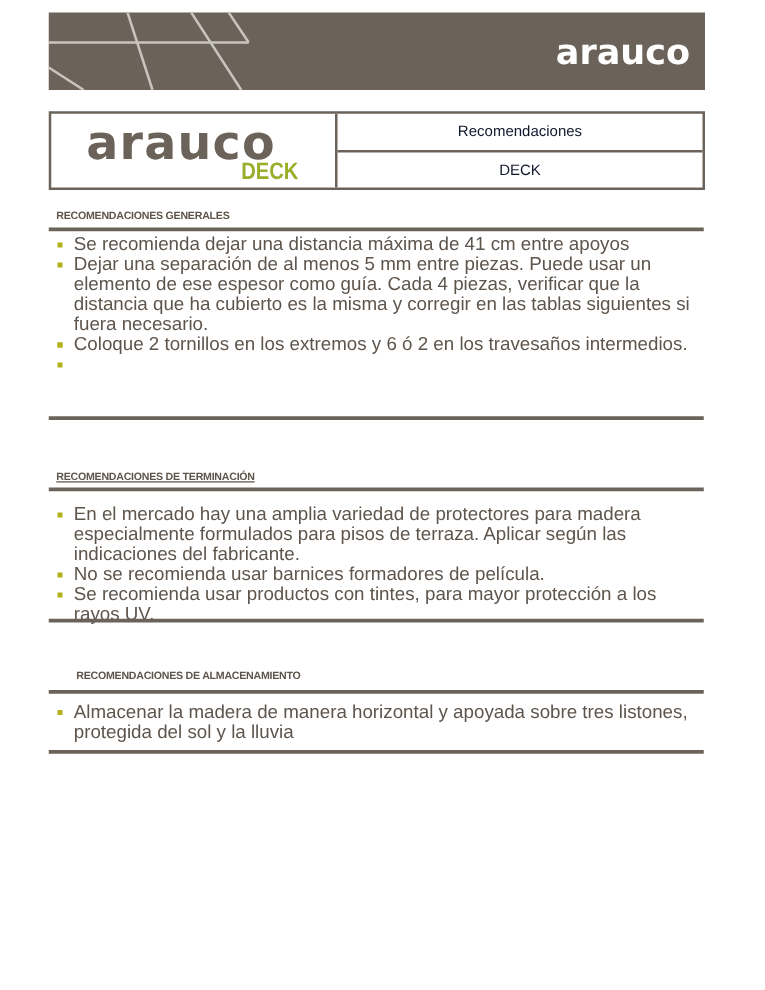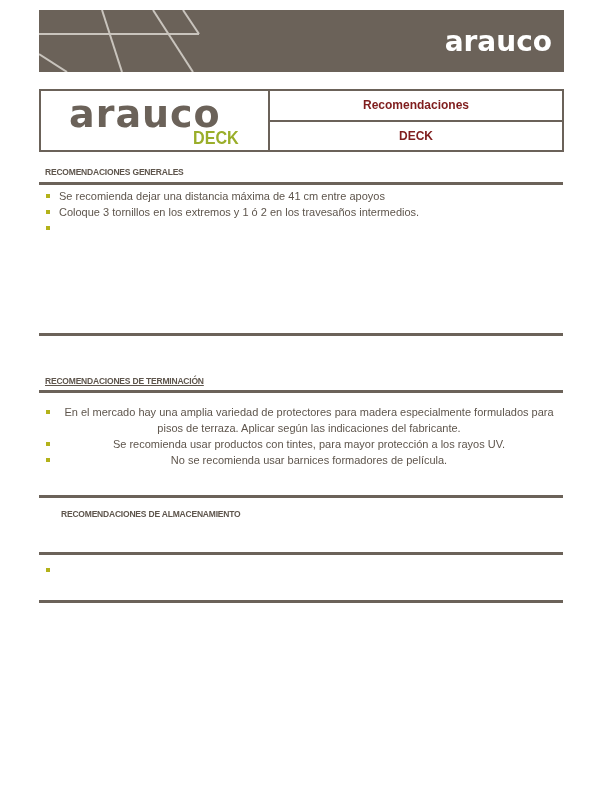--- a/index.html
+++ b/index.html
@@ -32,33 +32,33 @@
     }
     .logo-sub {
       position: absolute; left: 152px; top: 37px;
       font-family: "Liberation Sans", sans-serif; font-weight: bold;
       font-size: 19px; color: #9aae2a; letter-spacing: 0px; transform: scaleX(0.85); transform-origin: left;
       line-height: 1;
     }
     .info-cell { flex: 1; display: flex; flex-direction: column; }
     .info-row {
       flex: 1; display: flex; align-items: center; justify-content: center;
-      font-size: 12px; font-weight: bold; color: #7f1d1d;
+      font-size: 12px; font-weight: normal; color: #0f172a;
     }
     .info-row.top { border-bottom: 2px solid #6b6259; }
     .section-title {
       position: absolute; left: 45px;
       font-size: 8.5px; font-weight: bold; color: #5e554c; letter-spacing: -0.2px; text-align: center;
     }
     .rule {
       position: absolute; left: 39px; width: 524px; height: 3px; background: #6b6259;
     }
     .list {
       position: absolute; left: 44px; width: 515px; margin: 0; padding: 0; list-style: none;
-      font-size: 11px; line-height: 16px; color: #5e554c;
+      font-size: 15px; line-height: 16px; color: #5e554c;
     }
     .list li { position: relative; padding-left: 15px; }
     .bullet {
       position: absolute; left: 2px; top: 6px; width: 4px; height: 4px;
       background: #b3b21a;
     }
   </style>
 </head>
 <body>
 
@@ -83,34 +83,34 @@
   <div class="info-cell">
     <div class="info-row top">Recomendaciones</div>
     <div class="info-row">DECK</div>
   </div>
 </div>
 
 <div class="section-title" style="top:167px;">RECOMENDACIONES GENERALES</div>
 <div class="rule" style="top:182px;"></div>
 <ul class="list" style="top:188px;">
   <li><span class="bullet"></span><span> Se recomienda dejar una distancia máxima de 41 cm entre apoyos</span></li>
+  <li><span class="bullet"></span><span>Dejar una separación de al menos 5 mm entre piezas. Puede usar un elemento de ese espesor como guía. Cada 4 piezas, verificar que la distancia que ha cubierto es la misma y corregir en las tablas siguientes si fuera necesario.</span></li>
   <li><span class="bullet"></span></li>
-  <li><span class="bullet"></span></li>
-  <li><span class="bullet"></span><span>Coloque 3 tornillos en los extremos y 1 ó 2 en los travesaños intermedios.</span></li>
+  <li><span class="bullet"></span><span>Coloque 2 tornillos en los extremos y 6 ó 2 en los travesaños intermedios.</span></li>
   <li><span class="bullet"></span></li>
 </ul>
 <div class="rule" style="top:333px;"></div>
 
 <div class="section-title" style="top:376px;text-decoration:underline;">RECOMENDACIONES DE TERMINACIÓN</div>
 <div class="rule" style="top:390px;"></div>
-<ul class="list" style="top:404px;text-align:center;">
+<ul class="list" style="top:404px;">
   <li><span class="bullet"></span><span>En el mercado hay una amplia variedad de protectores para madera especialmente formulados para pisos de terraza. Aplicar según las indicaciones del fabricante.</span></li>
+  <li><span class="bullet"></span><span>No se recomienda usar barnices formadores de película.</span></li>
   <li><span class="bullet"></span><span>Se recomienda usar productos con tintes, para mayor protección a los rayos UV.</span></li>
-  <li><span class="bullet"></span><span>No se recomienda usar barnices formadores de película.</span></li>
 </ul>
 <div class="rule" style="top:495px;"></div>
 
-<div class="section-title" style="top:509px;padding-left:16px;">RECOMENDACIONES DE ALMACENAMIENTO</div>
+<div class="section-title" style="top:535px;padding-left:16px;">RECOMENDACIONES DE ALMACENAMIENTO</div>
 <div class="rule" style="top:552px;"></div>
 <ul class="list" style="top:562px;">
-  <li><span class="bullet"></span></li>
+  <li><span class="bullet"></span><span>Almacenar la madera de manera horizontal y apoyada sobre tres listones, protegida del sol y la lluvia</span></li>
 </ul>
 <div class="rule" style="top:600px;"></div>
 
 </body></html>

